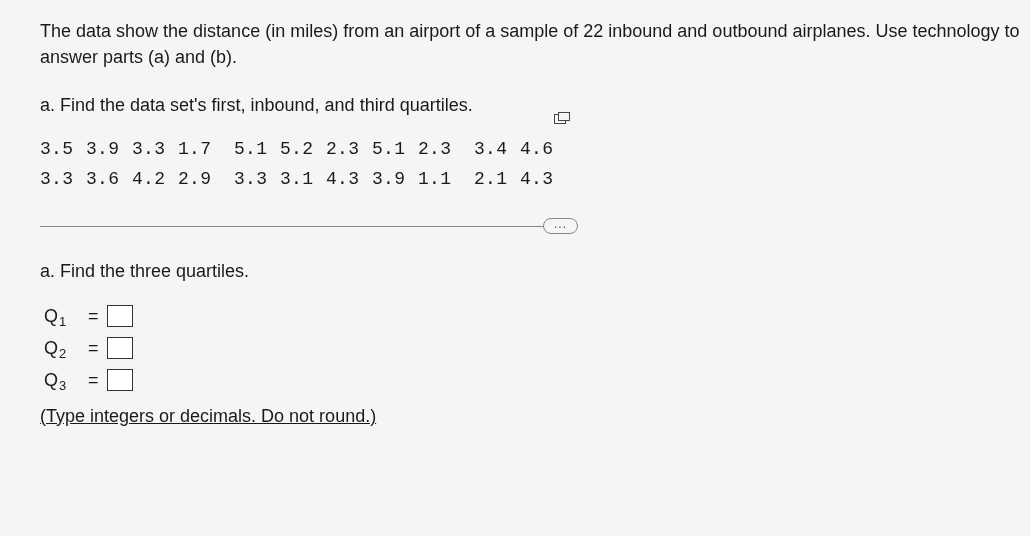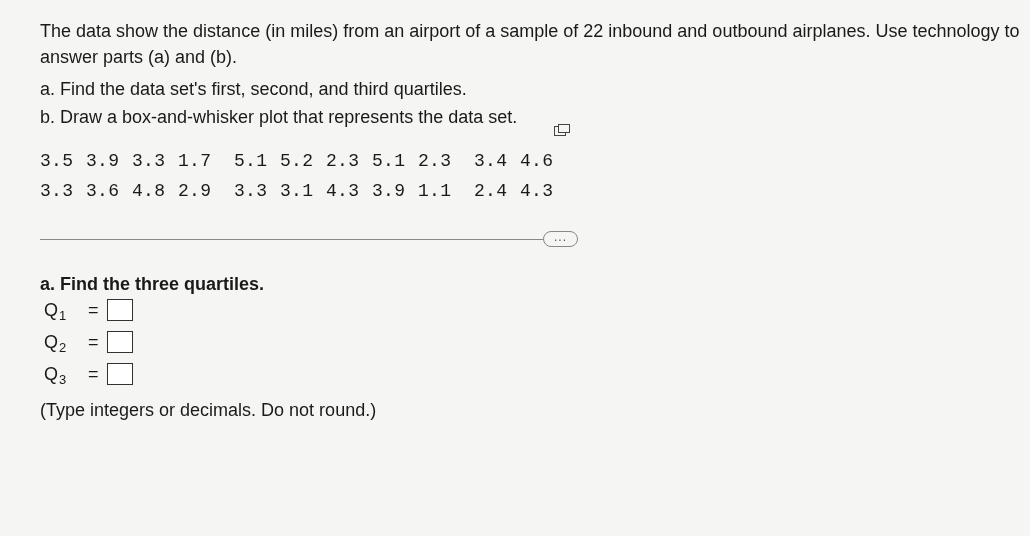--- a/index.html
+++ b/index.html
@@ -6,21 +6,21 @@
     body {
       font-family: Arial, Helvetica, sans-serif;
       font-size: 18px;
       color: #1a1a1a;
       background: #f5f5f3;
       width: 1030px;
       height: 536px;
       padding: 18px 0 18px 40px;
       line-height: 1.45;
     }
-    .intro { margin-bottom: 6px; }
+    .intro { margin-bottom: 22px; }
     .parts { margin-bottom: 18px; }
     .parts div { margin-bottom: 2px; }
     .data-block { margin-bottom: 8px; position: relative; }
     .data-row {
       display: flex;
       gap: 0;
       margin-bottom: 4px;
       font-family: Liberation Mono, monospace;
     }
     .data-cell {
@@ -58,21 +58,21 @@
       border: 1px solid #888;
       border-radius: 10px;
       padding: 0 10px;
       height: 16px;
       line-height: 10px;
       font-size: 12px;
       letter-spacing: 1px;
       color: #555;
       cursor: pointer;
     }
-    .section-a { margin-bottom: 0; font-weight: bold; }
+    .section-a { margin-bottom: 18px; }
     .q-list { margin: 0 0 10px 4px; }
     .q-row {
       display: flex;
       align-items: center;
       margin-bottom: 6px;
     }
     .q-label {
       display: inline-flex;
       align-items: baseline;
       width: 42px;
@@ -81,30 +81,29 @@
     .eq { margin: 0 8px 0 2px; }
     .answer-box {
       width: 26px;
       height: 22px;
       border: 1px solid #333;
       background: #fff;
       display: inline-block;
       font-size: 14px;
       text-align: center;
     }
-    .hint { margin-top: 4px; }
+    .hint { margin-top: 4px; text-decoration: underline; }
   </style>
 </head>
 <body>
 
 <div class="intro">The data show the distance (in miles) from an airport of a sample of 22 inbound and outbound airplanes. Use technology to answer parts (a) and (b).</div>
 
 <div class="parts">
-  <div>a. Find the data set's first, second, and third quartiles.</div>
-  <div>b. Draw a box-and-whisker plot that represents the data set.</div>
+  <div>a. Find the data set's first, inbound, and third quartiles.</div>
 </div>
 
 <div class="data-block">
   <span class="popout-icon">
     <svg width="16" height="12" viewBox="0 0 16 12">
       <rect x="0.5" y="2.5" width="11" height="9" fill="none" stroke="#444" stroke-width="1"></rect>
       <rect x="4.5" y="0.5" width="11" height="8" fill="#f5f5f3" stroke="#444" stroke-width="1"></rect>
     </svg>
   </span>
   <div class="data-row">
@@ -116,28 +115,28 @@
     <span class="data-cell">5.2</span>
     <span class="data-cell">2.3</span>
     <span class="data-cell">5.1</span>
     <span class="data-cell wide">2.3</span>
     <span class="data-cell">3.4</span>
     <span class="data-cell wide">4.6</span>
   </div>
   <div class="data-row">
     <span class="data-cell">3.3</span>
     <span class="data-cell">3.6</span>
-    <span class="data-cell">4.8</span>
+    <span class="data-cell">4.2</span>
     <span class="data-cell wide">2.9</span>
     <span class="data-cell">3.3</span>
     <span class="data-cell">3.1</span>
     <span class="data-cell">4.3</span>
     <span class="data-cell">3.9</span>
     <span class="data-cell wide">1.1</span>
-    <span class="data-cell">2.4</span>
+    <span class="data-cell">2.1</span>
     <span class="data-cell wide">4.3</span>
   </div>
 </div>
 
 <div class="divider-area">
   <div class="divider-line"></div>
   <span class="more-pill">...</span>
 </div>
 
 <div class="section-a">a. Find the three quartiles.</div>

